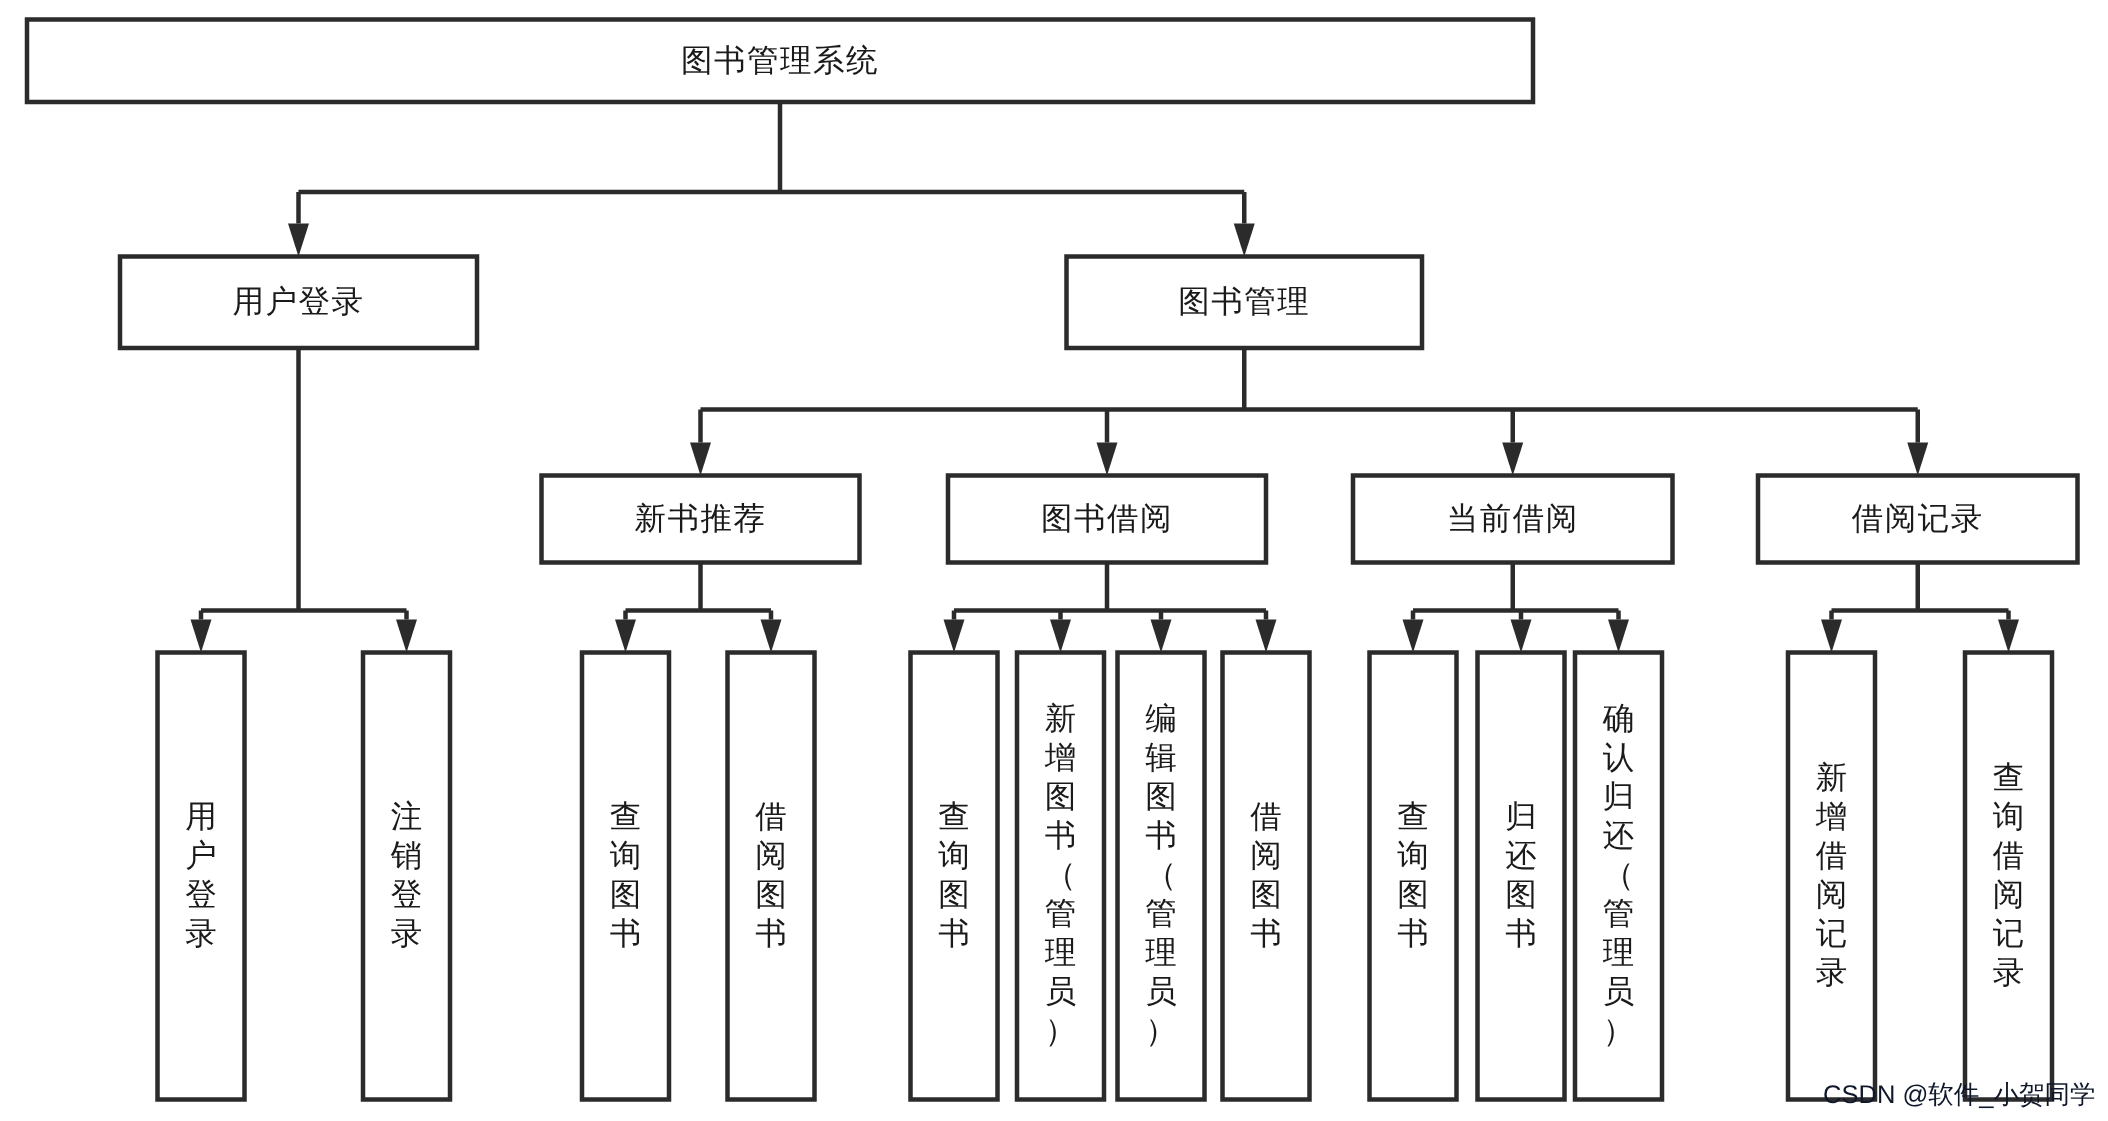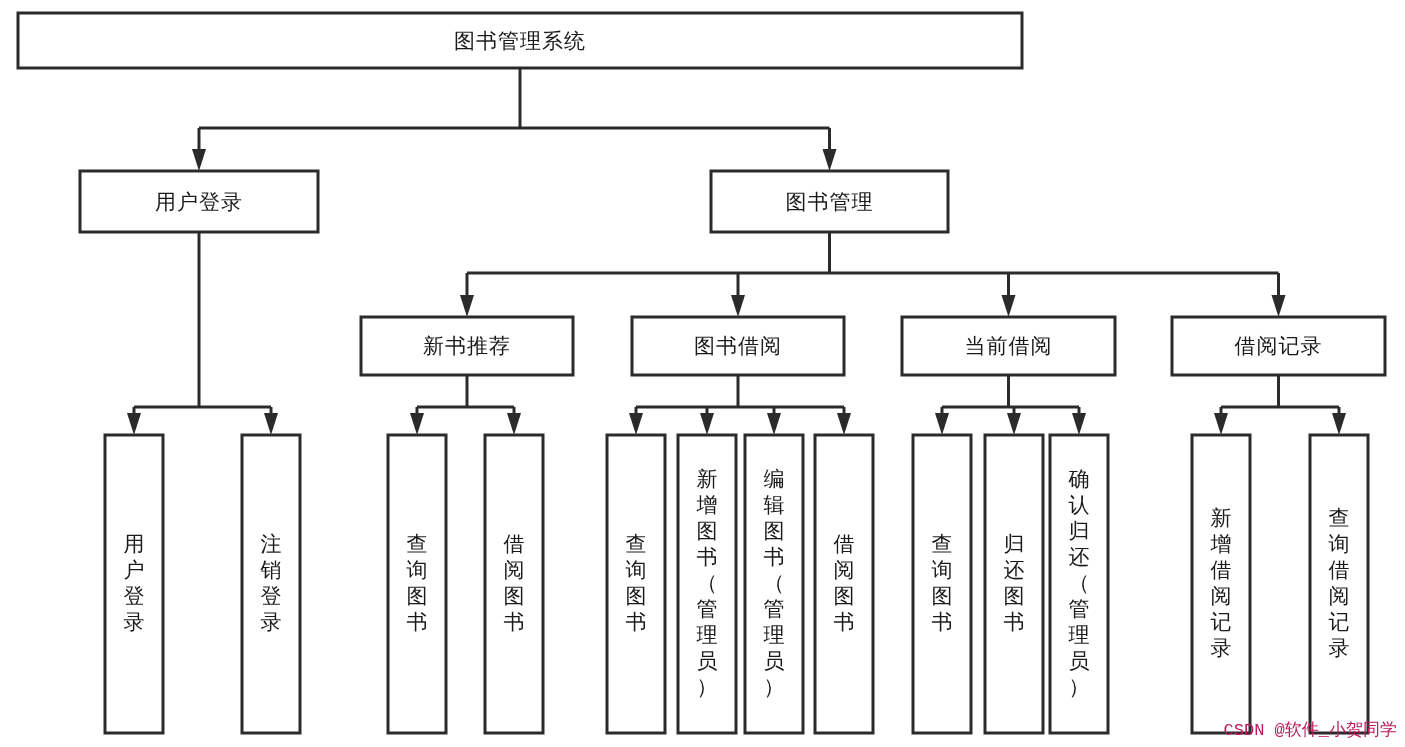--- a/index.html
+++ b/index.html
@@ -54,23 +54,23 @@
     font-size: 21px;
     dominant-baseline: middle;
   }
   .node-label-h {
     text-anchor: middle;
   }
   .watermark-text {
     position: absolute;
     right: 8px;
     bottom: 6px;
-    font-family: Liberation Mono, monospace;
+    font-family: Liberation Sans, sans-serif;
     font-size: 17px;
-    color: #be185d;
+    color: #0f172a;
     white-space: nowrap;
     user-select: none;
   }
 </style>
 </head>
 <body>
 
 <div id="diagram-root">
   <svg class="diagram-canvas" id="diagram-canvas" viewBox="0 0 1405 747" aria-label="图书管理系统功能结构图">
     <g id="edges-layer">

